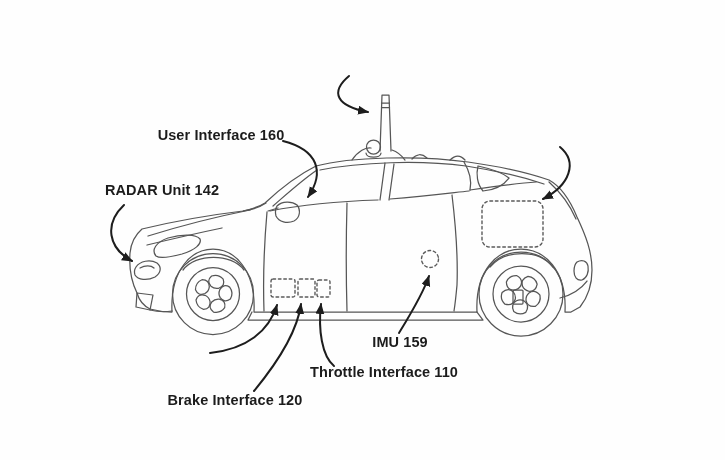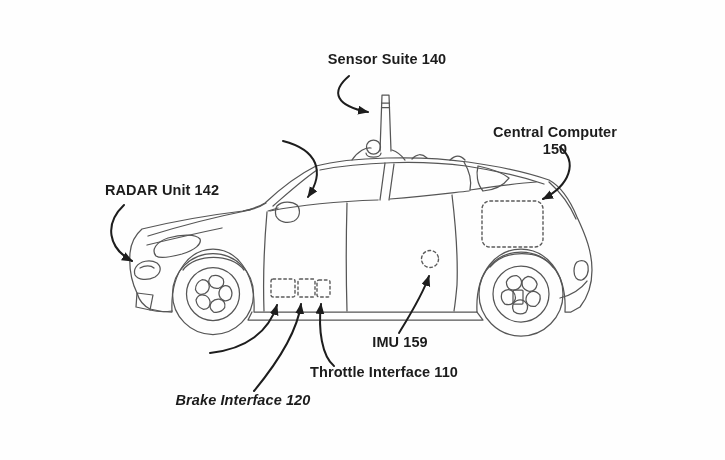--- a/index.html
+++ b/index.html
@@ -154,19 +154,18 @@
       <path class="arrow" marker-end="url(#ah)" d="M 283 141 C 318 150, 325 172, 308 197"></path>
       <path class="arrow" marker-end="url(#ah)" d="M 560 147 C 578 162, 570 185, 543 199"></path>
       <path class="arrow" marker-end="url(#ah)" d="M 124 205 C 104 224, 108 248, 132 261"></path>
       <path class="arrow" marker-end="url(#ah)" d="M 210 353 C 247 349, 269 331, 277 305"></path>
       <path class="arrow" marker-end="url(#ah)" d="M 254 391 C 273 368, 297 334, 301 304"></path>
       <path class="arrow" marker-end="url(#ah)" d="M 334 366 C 322 356, 318 330, 321 304"></path>
       <path class="arrow" marker-end="url(#ah)" d="M 399 333 C 410 315, 423 294, 429 276"></path>
     </g>
   </svg>
 
-  <div class="label" style="left:312px; top:51px;  width:150px;">Sensor Suite 140</div>
-  <div class="label" style="left:480px; top:124px; width:150px;">Central Computer 150</div>
+  <div class="label" style="left:146px; top:127px; width:150px;">User Interface 160</div>
   <div class="label" style="left:87px;  top:182px; width:150px;text-align:center;">RADAR Unit 142</div>
-  <div class="label" style="left:168px; top:392px; width:150px;font-style:italic;">Brake Interface 120</div>
+  <div class="label" style="left:160px; top:392px; width:150px;">Brake Interface 120</div>
   <div class="label" style="left:309px; top:364px; width:150px;">Throttle Interface 110</div>
   <div class="label" style="left:325px; top:334px; width:150px;">IMU 159</div>
 </div>
 
 </body></html>

